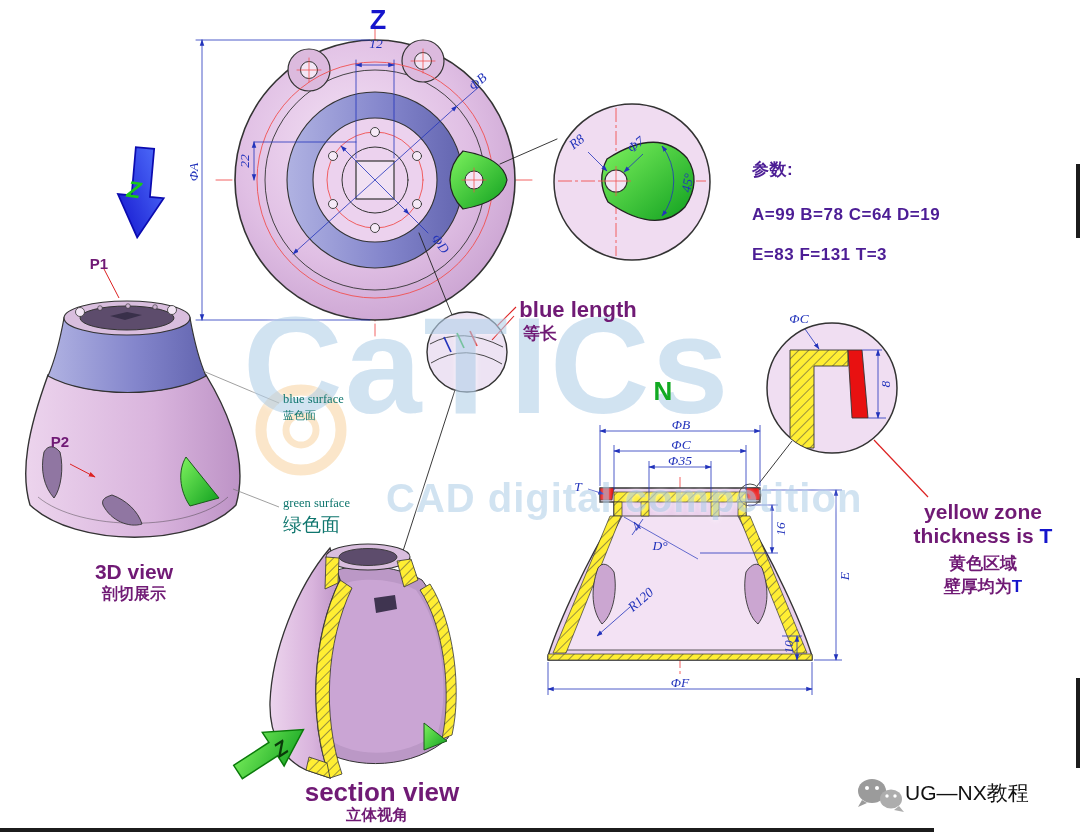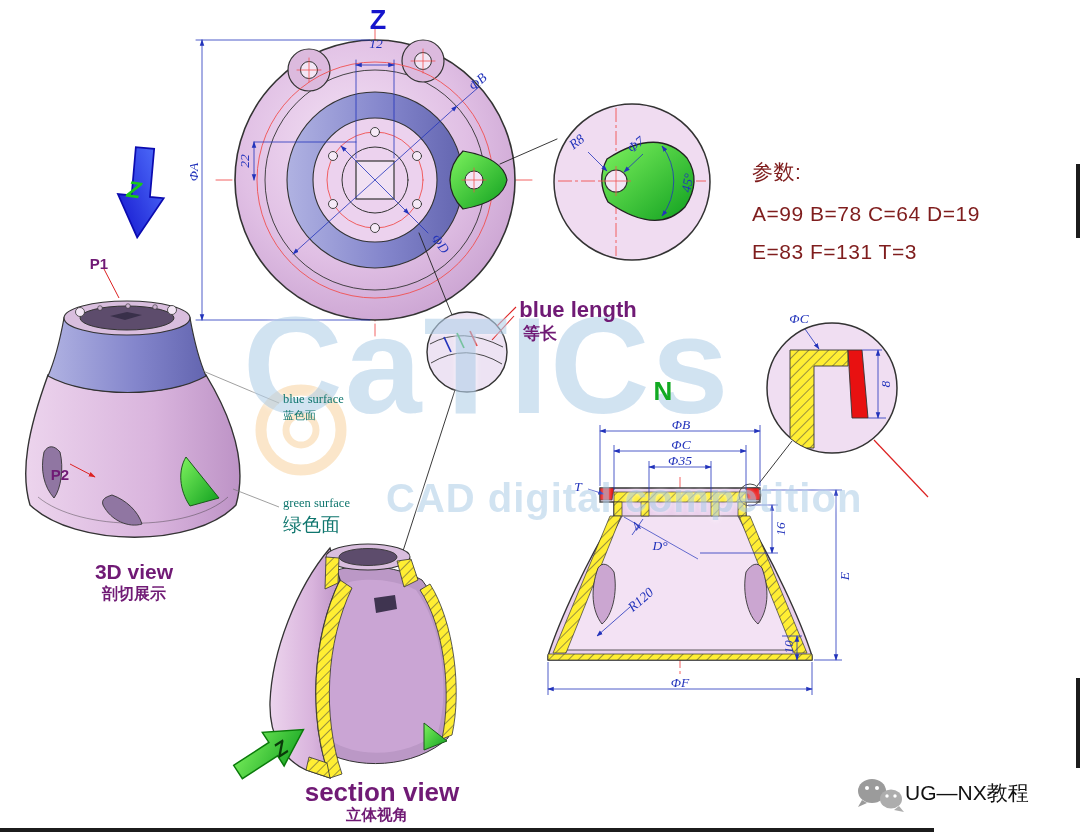--- a/index.html
+++ b/index.html
@@ -4,21 +4,21 @@
 <style>
   *{margin:0;padding:0;box-sizing:border-box}
   body{background:#e9e9e9}
   .stage{position:relative;width:1080px;height:832px;background:#ffffff;overflow:hidden;
          font-family:"Liberation Sans",sans-serif}
   .abs{position:absolute;white-space:nowrap}
   .dim{position:absolute;white-space:nowrap;color:#2233bb;
        font:italic 13.5px "Liberation Serif",serif}
   .redlbl{color:#701a75;font-weight:bold}
   .purlbl{color:#0f766e;font:12.5px "Liberation Serif",serif}
-  .params{color:#7f1d1d;font-weight:400;font-size:21px;letter-spacing:.5px}
+  .params{color:#4c1d95;font-weight:700;font-size:17px;letter-spacing:.5px}
   .wm{color:#b6d2ea;font-weight:bold;text-shadow:0 0 5px #ffffff;opacity:.62;pointer-events:none}
 </style>
 </head>
 <body>
 
 <div class="stage">
 
 <svg class="abs" width="1080" height="832" viewBox="0 0 1080 832" style="left:0;top:0">
   <defs>
     <pattern id="hatch" width="7" height="7" patternUnits="userSpaceOnUse" patternTransform="rotate(45)">
@@ -262,36 +262,36 @@
 <span class="abs wm" style="left:386px;top:478px;font-size:40px;line-height:1;letter-spacing:1px">CAD digital competition</span>
 <span class="abs wm" style="left:243px;top:296px;font-size:138px;line-height:1;letter-spacing:2px">CaTICs</span>
 
 <span class="abs" style="left:378px;top:20px;transform:translate(-50%,-50%);color:#1515cc;font-weight:bold;font-size:27px">Z</span>
 <span class="abs" style="left:663px;top:391px;transform:translate(-50%,-50%);color:#11aa22;font-weight:bold;font-size:26px">N</span>
 <span class="abs" style="left:134px;top:190px;transform:translate(-50%,-50%) rotate(8deg);color:#18c818;font-weight:bold;font-style:italic;font-size:23px">Z</span>
 <span class="abs" style="left:281px;top:749px;transform:translate(-50%,-50%) rotate(-33deg);color:#0a3a0a;font-weight:bold;font-style:italic;font-size:20px">Z</span>
 
 <div class="abs" style="left:752px;top:158px">
   <div class="params">参数:</div>
-  <div class="params" style="margin-top:16px">A=99 B=78 C=64 D=19</div>
-  <div class="params" style="margin-top:14px">E=83 F=131 T=3</div>
+  <div class="params" style="margin-top:24px">A=99 B=78 C=64 D=19</div>
+  <div class="params" style="margin-top:20px">E=83 F=131 T=3</div>
 </div>
 
 <span class="dim" style="left:376px;top:44px;transform:translate(-50%,-50%)">12</span>
 <span class="dim" style="left:478px;top:82px;transform:translate(-50%,-50%) rotate(-42deg)">ΦB</span>
 <span class="dim" style="left:194px;top:172px;transform:translate(-50%,-50%) rotate(-90deg)">ΦA</span>
 <span class="dim" style="left:245px;top:161px;transform:translate(-50%,-50%) rotate(-90deg)">22</span>
 <span class="dim" style="left:440px;top:244px;transform:translate(-50%,-50%) rotate(52deg)">ΦD</span>
 
 <span class="dim" style="left:577px;top:142px;transform:translate(-50%,-50%) rotate(-38deg)">R8</span>
 <span class="dim" style="left:636px;top:145px;transform:translate(-50%,-50%) rotate(-38deg)">Φ7</span>
 <span class="dim" style="left:688px;top:183px;transform:translate(-50%,-50%) rotate(-80deg)">45°</span>
 
 <span class="abs redlbl" style="left:99px;top:263px;transform:translate(-50%,-50%);font-size:15px">P1</span>
-<span class="abs redlbl" style="left:60px;top:474px;transform:translate(-50%,-50%);font-size:15px">P2</span>
+<span class="abs redlbl" style="left:60px;top:441px;transform:translate(-50%,-50%);font-size:15px">P2</span>
 <span class="abs purlbl" style="left:283px;top:392px">blue surface</span>
 <span class="abs purlbl" style="left:283px;top:408px;font-size:11px">蓝色面</span>
 <span class="abs purlbl" style="left:283px;top:496px">green surface</span>
 <span class="abs purlbl" style="left:283px;top:512px;font-size:19px">绿色面</span>
 <span class="abs redlbl" style="left:134px;top:572px;transform:translate(-50%,-50%);font-size:21px">3D view</span>
 <span class="abs redlbl" style="left:134px;top:594px;transform:translate(-50%,-50%);font-size:16px">剖切展示</span>
 
 <span class="abs redlbl" style="left:578px;top:310px;transform:translate(-50%,-50%);font-size:22px">blue length</span>
 <span class="abs redlbl" style="left:540px;top:333px;transform:translate(-50%,-50%);font-size:17px">等长</span>
 
@@ -306,20 +306,30 @@
 <span class="dim" style="left:660px;top:546px;transform:translate(-50%,-50%)">D°</span>
 <span class="dim" style="left:781px;top:529px;transform:translate(-50%,-50%) rotate(-90deg)">16</span>
 <span class="dim" style="left:845px;top:576px;transform:translate(-50%,-50%) rotate(-90deg)">E</span>
 <span class="dim" style="left:641px;top:600px;transform:translate(-50%,-50%) rotate(-41deg)">R120</span>
 <span class="dim" style="left:789px;top:647px;transform:translate(-50%,-50%) rotate(-90deg)">10</span>
 <span class="dim" style="left:680px;top:683px;transform:translate(-50%,-50%)">ΦF</span>
 
 <span class="dim" style="left:799px;top:319px;transform:translate(-50%,-50%)">ΦC</span>
 <span class="dim" style="left:886px;top:384px;transform:translate(-50%,-50%) rotate(-90deg)">8</span>
 
+<div class="abs" style="left:983px;top:500px;transform:translate(-50%,0);text-align:center">
+  <div class="redlbl" style="font-size:21px">yellow zone</div>
+  <div style="font-size:21px;font-weight:bold">
+    <span class="redlbl">thickness is </span><span style="color:#1515cc">T</span>
+  </div>
+  <div class="redlbl" style="font-size:17px;margin-top:4px">黄色区域</div>
+  <div style="font-size:17px;font-weight:bold">
+    <span class="redlbl">壁厚均为</span><span style="color:#1515cc">T</span>
+  </div>
+</div>
 
 <span class="abs" style="left:905px;top:779px;font-size:21px;color:#111">UG—NX教程</span>
 
 <div class="abs" style="left:0;top:828px;width:934px;height:4px;background:#1c1c1c"></div>
 <div class="abs" style="left:1076px;top:164px;width:4px;height:74px;background:#1c1c1c"></div>
 <div class="abs" style="left:1076px;top:678px;width:4px;height:90px;background:#1c1c1c"></div>
 
 </div>
 
 </body></html>

